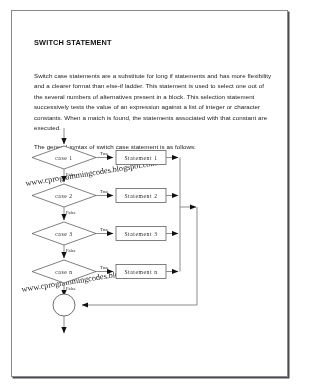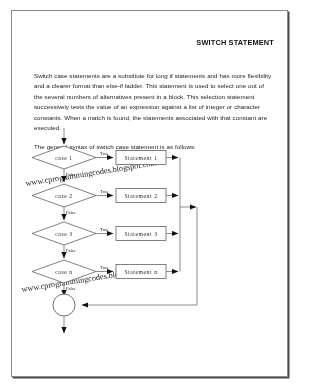--- a/index.html
+++ b/index.html
@@ -43,21 +43,20 @@
   }
 
   .doc-title {
     font-family: "Liberation Sans", sans-serif;
     font-weight: bold;
     font-size: 7.4px;
     letter-spacing: 0.15px;
     color: #111111;
     margin: 0 0 23px 0;
     line-height: 1.2;
-    text-align: right;
   }
 
   .doc-para {
     font-family: "Liberation Sans", sans-serif;
     font-size: 6.2px;
     line-height: 10.4px;
     color: #1a1a1a;
     margin: 0 0 9px 0;
     text-align: left;
     letter-spacing: 0.02px;

